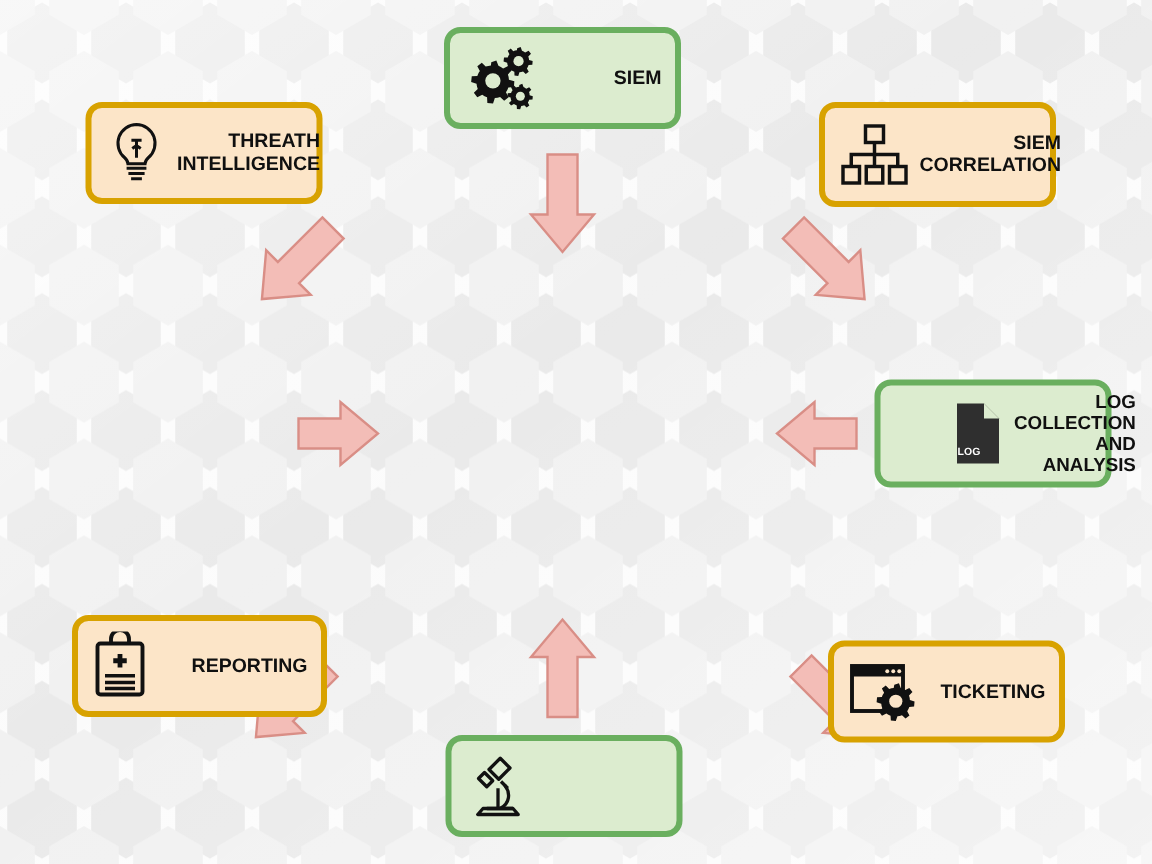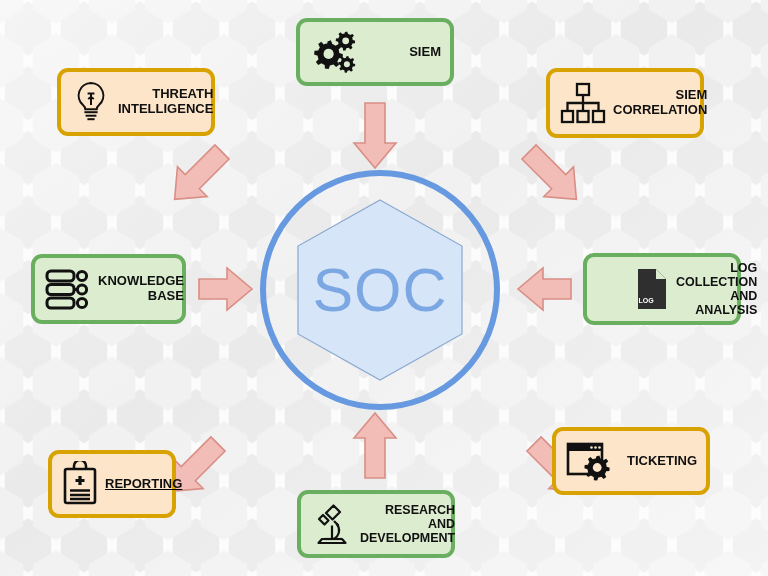--- a/index.html
+++ b/index.html
@@ -107,21 +107,21 @@
 
   #node-event       { left: 546px; top: 68px;  width: 158px; height: 70px; }
   #node-event .node-label { font-size: 13px; }
 
   #node-knowledge   { left: 31px;  top: 254px; width: 155px; height: 70px; }
   #node-knowledge .node-label { font-size: 13px; }
 
   #node-log         { left: 583px; top: 253px; width: 158px; height: 72px; padding-left: 47px; }
   #node-log .node-label { font-size: 12.5px; }
 
-  #node-reporting   { left: 48px;  top: 450px; width: 128px; height: 68px; text-decoration: underline; }
+  #node-reporting   { left: 48px;  top: 410px; width: 170px; height: 68px; }
   #node-reporting .node-label { font-size: 13px; }
 
   #node-ticketing   { left: 552px; top: 427px; width: 158px; height: 68px; }
   #node-ticketing .node-label { font-size: 13px; }
 
   #node-rnd         { left: 297px; top: 490px; width: 158px; height: 68px; }
   #node-rnd .node-label { font-size: 12.5px; }
 
   
   #watermark {
@@ -186,27 +186,20 @@
       </g>
 
       <g transform="translate(534,444) rotate(-45)">
         <polygon points="-10,0 10,0 10,42 21,42 0,67 -21,42 -10,42"></polygon>
       </g>
 
       <polygon points="365,478 385,478 385,438 396,438 375,413 354,438 365,438"></polygon>
     </g>
   </svg>
 
-  <div class="center-node">
-    <div class="center-ring"></div>
-    <svg class="center-hex-wrap" viewBox="0 0 188 188">
-      <polygon points="94,4 176,50 176,138 94,184 12,138 12,50" fill="#d6e5f8" stroke="#8aa9d0" stroke-width="1.2"></polygon>
-    </svg>
-    <div class="center-label">SOC</div>
-  </div>
 
   <div class="node green" id="node-siem">
     <span class="node-icon">
       <svg width="50" height="46" viewBox="0 0 50 46" fill="#111">
         <g>
           <path d="M18.5 12.5 l3.4 -1.2 l1.4 3.6 a11 11 0 0 1 3.1 1.8 l3.4 -1.7 l2.4 2.9 l-2.6 2.7 a11 11 0 0 1 .7 3.5 l3.6 1.1 l-.3 3.8 l-3.7 .3 a11 11 0 0 1 -1.6 3.2 l1.8 3.3 l-3 2.3 l-2.7 -2.5 a11 11 0 0 1 -3.5 .8 l-1.2 3.6 l-3.8 -.4 l-.2 -3.7 a11 11 0 0 1 -3.2 -1.7 l-3.3 1.7 l-2.3 -3 l2.6 -2.6 a11 11 0 0 1 -.8 -3.5 l-3.6 -1.2 l.4 -3.8 l3.7 -.2 a11 11 0 0 1 1.7 -3.2 l-1.7 -3.3 l3 -2.3 l2.6 2.6 a11 11 0 0 1 3.5 -.8 z"></path>
           <circle cx="19.6" cy="24.9" r="5.1" fill="#dceccf"></circle>
           <path d="M35.8 3.2 l2.3 -.8 l.9 2.4 a7.4 7.4 0 0 1 2.1 1.2 l2.3 -1.1 l1.6 1.9 l-1.8 1.8 a7.4 7.4 0 0 1 .5 2.4 l2.4 .7 l-.2 2.5 l-2.5 .2 a7.4 7.4 0 0 1 -1.1 2.2 l1.2 2.2 l-2 1.6 l-1.8 -1.7 a7.4 7.4 0 0 1 -2.4 .5 l-.8 2.4 l-2.5 -.2 l-.1 -2.5 a7.4 7.4 0 0 1 -2.2 -1.2 l-2.2 1.2 l-1.6 -2 l1.8 -1.8 a7.4 7.4 0 0 1 -.6 -2.3 l-2.4 -.8 l.3 -2.6 l2.5 -.1 a7.4 7.4 0 0 1 1.1 -2.2 l-1.1 -2.2 l2 -1.6 l1.7 1.8 a7.4 7.4 0 0 1 2.4 -.6 z"></path>
           <circle cx="36.7" cy="11.8" r="3.4" fill="#dceccf"></circle>
           <path d="M37.2 27.6 l2 -.7 l.8 2.1 a6.5 6.5 0 0 1 1.8 1.1 l2 -1 l1.4 1.7 l-1.5 1.6 a6.5 6.5 0 0 1 .4 2.1 l2.1 .6 l-.2 2.2 l-2.2 .2 a6.5 6.5 0 0 1 -.9 1.9 l1 1.9 l-1.8 1.4 l-1.6 -1.5 a6.5 6.5 0 0 1 -2 .5 l-.7 2.1 l-2.2 -.2 l-.1 -2.2 a6.5 6.5 0 0 1 -1.9 -1 l-1.9 1 l-1.4 -1.8 l1.6 -1.5 a6.5 6.5 0 0 1 -.5 -2.1 l-2.1 -.7 l.2 -2.2 l2.2 -.1 a6.5 6.5 0 0 1 1 -1.9 l-1 -2 l1.8 -1.3 l1.5 1.5 a6.5 6.5 0 0 1 2.1 -.5 z"></path>
@@ -242,35 +235,20 @@
         <rect x="34" y="30" width="11" height="11"></rect>
         <path d="M24 14 v8"></path>
         <path d="M8.5 30 v-8 h31 v8"></path>
         <path d="M24 22 v8"></path>
       </svg>
     </span>
     <span class="node-label">SIEM
 CORRELATION</span>
   </div>
 
-  <div class="node green" id="node-knowledge">
-    <span class="node-icon">
-      <svg width="48" height="44" viewBox="0 0 48 44" fill="none" stroke="#111" stroke-width="3">
-        <rect x="3" y="4" width="27" height="10" rx="4"></rect>
-        <rect x="3" y="17.5" width="27" height="10" rx="4"></rect>
-        <rect x="3" y="31" width="27" height="10" rx="4"></rect>
-        <circle cx="38" cy="9" r="4.6"></circle>
-        <circle cx="38" cy="22.5" r="4.6"></circle>
-        <circle cx="38" cy="36" r="4.6"></circle>
-        <path d="M30 22.5 h3.4"></path>
-      </svg>
-    </span>
-    <span class="node-label">KNOWLEDGE
-BASE</span>
-  </div>
 
   <div class="node green" id="node-log">
     <span class="node-icon">
       <svg width="36" height="46" viewBox="0 0 36 46">
         <path d="M4 3 h18 l10 10 v30 h-28 z" fill="#2f2f2f"></path>
         <path d="M22 3 v10 h10 z" fill="#dceccf"></path>
         <text x="12" y="37" font-family="Liberation Sans, sans-serif" font-size="7" font-weight="bold" fill="#ffffff" text-anchor="middle">LOG</text>
       </svg>
     </span>
     <span class="node-label">LOG
@@ -314,19 +292,16 @@
       <svg width="44" height="46" viewBox="0 0 44 46" fill="none" stroke="#111" stroke-width="2.2" stroke-linejoin="round">
         <path d="M23.5 4.5 l6.5 6.5 l-7.5 7.5 l-6.5 -6.5 z"></path>
         <path d="M13 14 l5.5 5.5 l-4 4 l-5.5 -5.5 z"></path>
         <path d="M24 20 l4.5 4.5"></path>
         <path d="M26.5 22.5 c4 5 3.5 12 -3 15.5"></path>
         <path d="M22 24.5 v13.5"></path>
         <path d="M14.5 38 h17.5"></path>
         <path d="M8.5 42 h27 l-3.5 -4 h-20 z"></path>
       </svg>
     </span>
-    <span class="node-label">RESEARCH
-AND
-DEVELOPMENT</span>
   </div>
 
 
 </div>
 
 </body></html>

